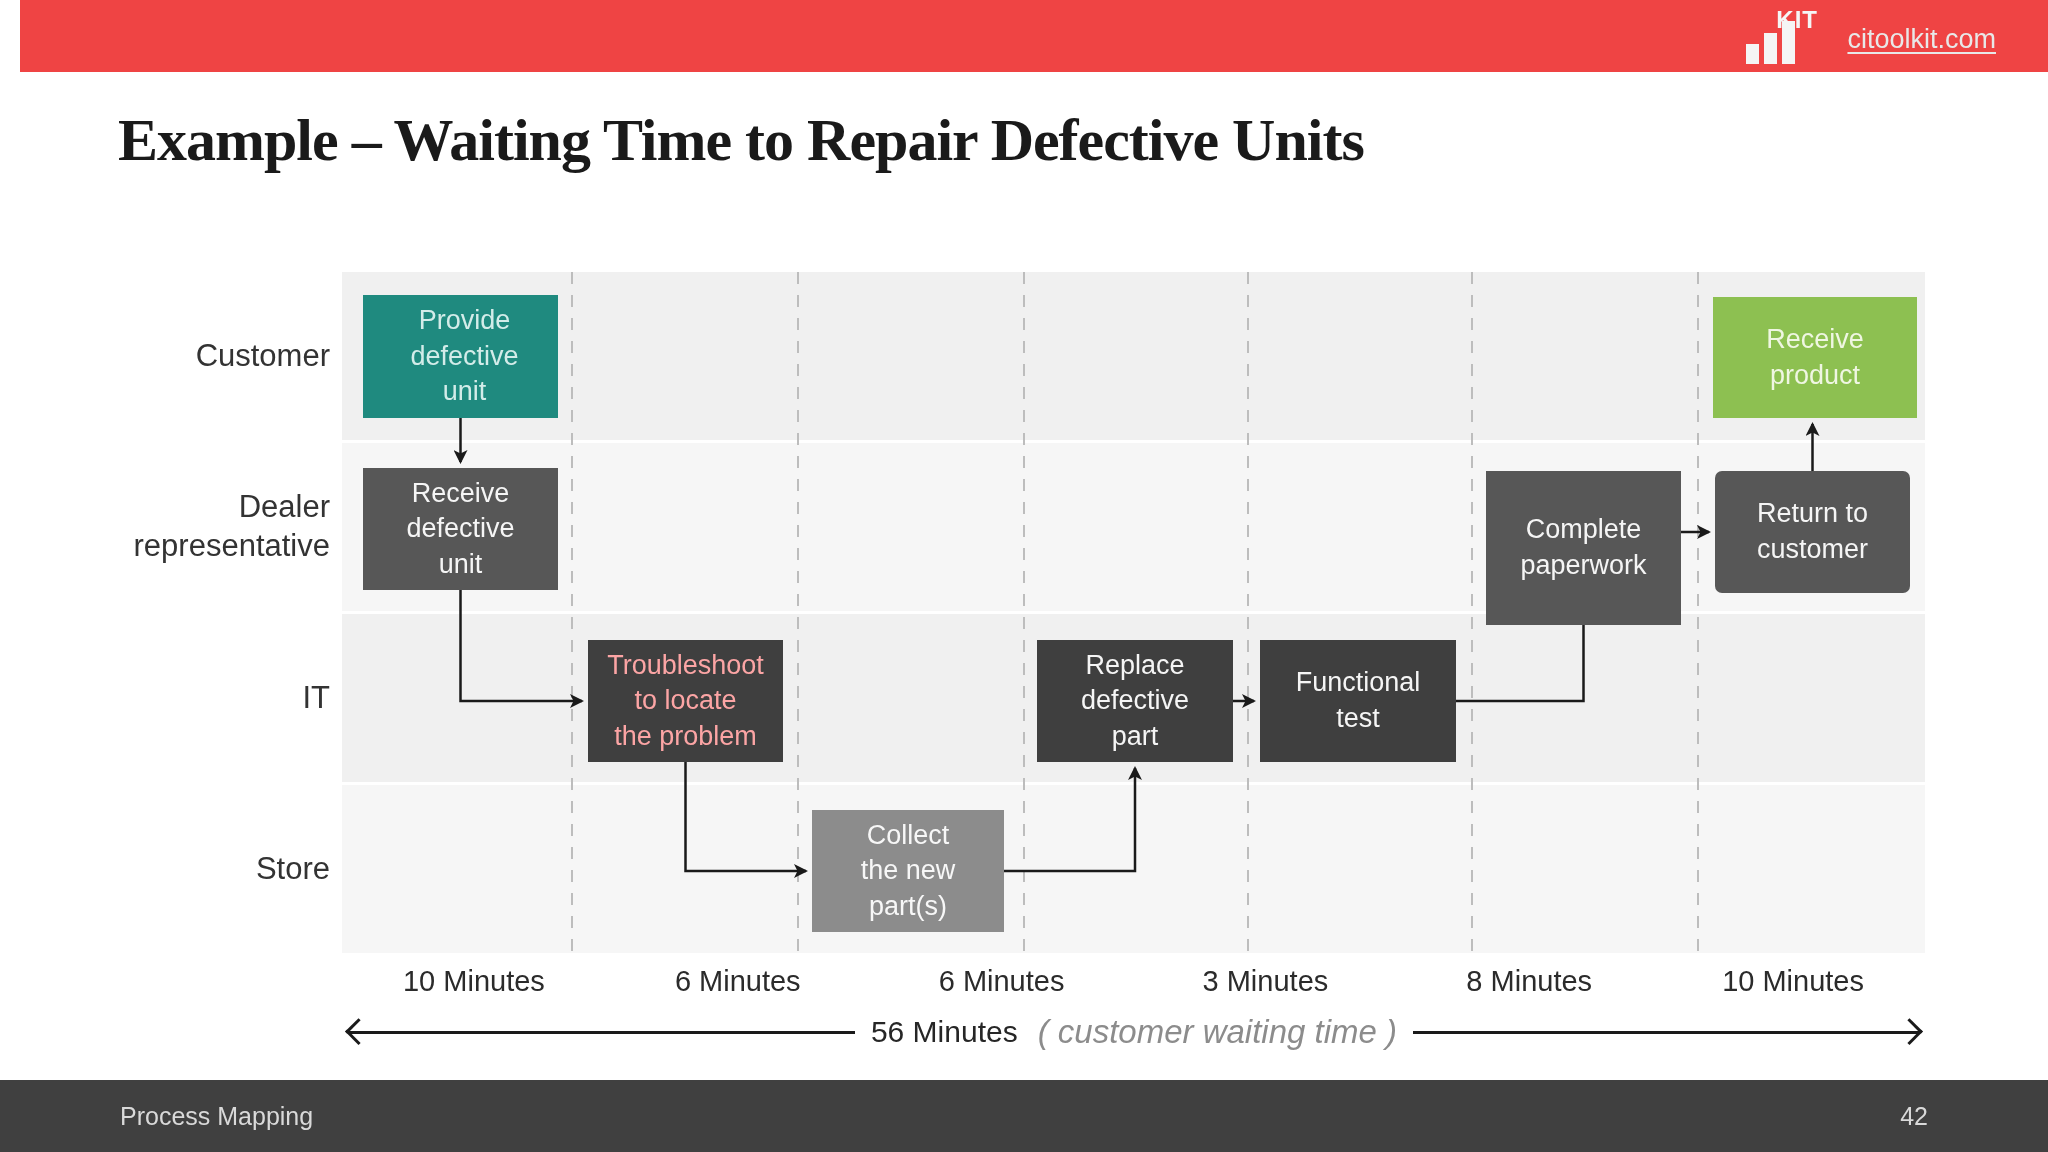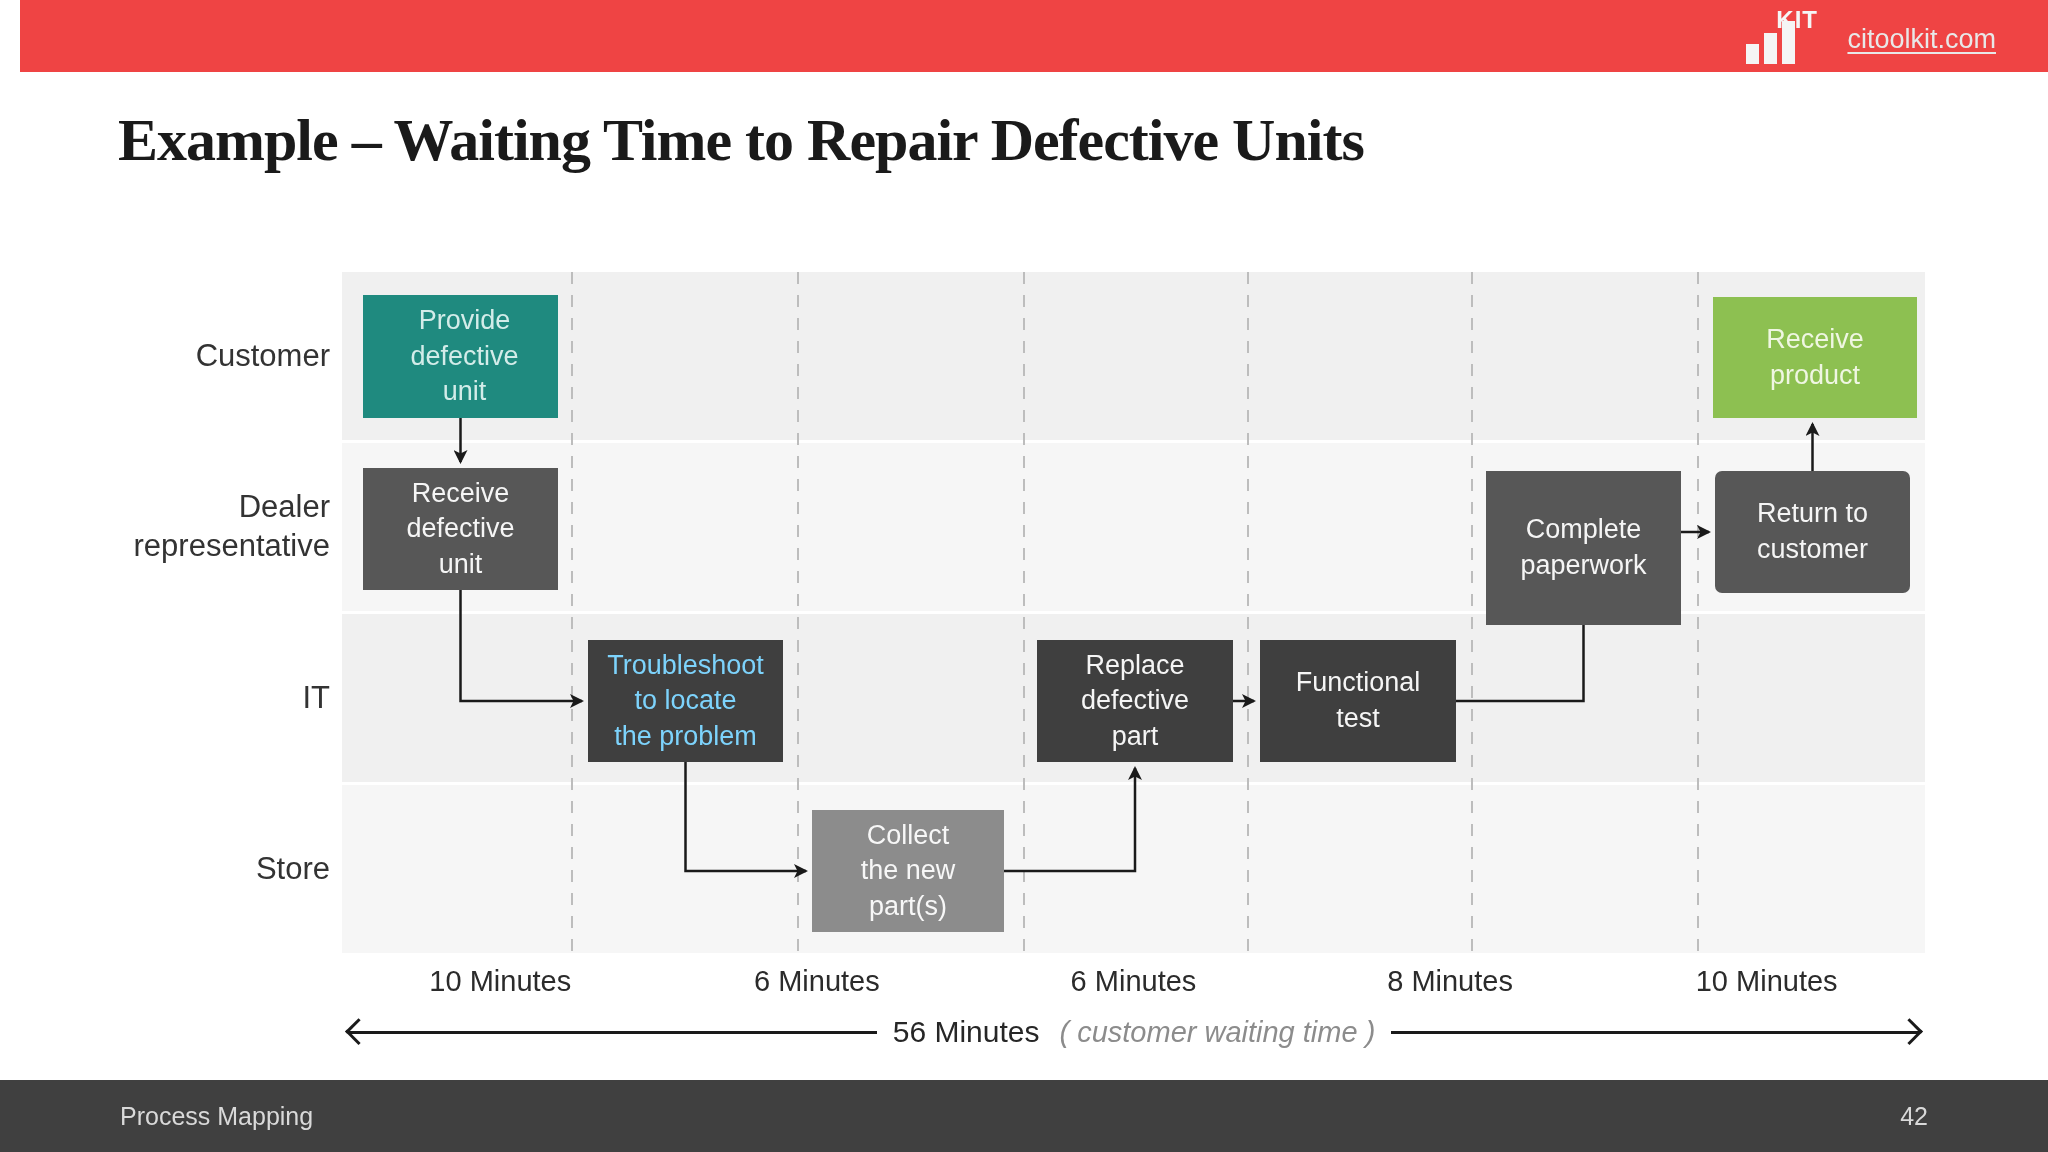--- a/index.html
+++ b/index.html
@@ -92,21 +92,21 @@
   }
   .total-rule.left::before {
     left:1px; border-left-width:3px; border-bottom-width:3px;
     transform:translateY(-52%) rotate(45deg);
   }
   .total-rule.right::after {
     right:1px; border-right-width:3px; border-top-width:3px;
     transform:translateY(-52%) rotate(45deg);
   }
   .total-label { font-size:30px; color:#262626; font-weight:400; }
-  .total-note  { font-size:29px; color:#8c8c8c; font-style:italic; font-weight:300; margin-left:4px; }
+  .total-note  { font-size:33px; color:#8c8c8c; font-style:italic; font-weight:300; margin-left:4px; }
 
   
   .footer {
     position:absolute; left:0; top:1080px; width:2048px; height:72px;
     background:#404040; color:#d9d9d9;
   }
   .footer-left  { position:absolute; left:120px;  top:22px; font-size:25px; font-weight:300; }
   .footer-page  { position:absolute; right:120px; top:22px; font-size:25px; font-weight:300; }
 </style>
 </head>
@@ -159,21 +159,21 @@
       <path d="M1114 429 L1241.5 429 L1241.5 327" fill="none" stroke="#1a1a1a" stroke-width="2.5" marker-end="url(#ah)"></path>
       <path d="M1339 260 L1367 260" fill="none" stroke="#1a1a1a" stroke-width="2.5" marker-end="url(#ah)"></path>
       <path d="M1470.5 199 L1470.5 152" fill="none" stroke="#1a1a1a" stroke-width="2.5" marker-end="url(#ah)"></path>
     </svg>
     <div class="node" style="left: 21px; top: 23px; width: 195px; height: 123px; background: rgb(31, 138, 127); color: rgb(211, 236, 233); padding-left: 8px;">Provide
 defective
 unit</div>
     <div class="node" style="left: 21px; top: 196px; width: 195px; height: 122px; background: rgb(87, 87, 87); color: rgb(245, 245, 245);">Receive
 defective
 unit</div>
-    <div class="node" style="left: 246px; top: 368px; width: 195px; height: 122px; background: rgb(63, 63, 63); color: #7dd3fc;">Troubleshoot
+    <div class="node" style="left: 246px; top: 368px; width: 195px; height: 122px; background: rgb(63, 63, 63); color: #fca5a5;">Troubleshoot
 to locate
 the problem</div>
     <div class="node" style="left: 470px; top: 538px; width: 192px; height: 122px; background: rgb(140, 140, 140); color: rgb(247, 247, 247);">Collect
 the new
 part(s)</div>
     <div class="node" style="left: 695px; top: 368px; width: 196px; height: 122px; background: rgb(63, 63, 63); color: rgb(245, 245, 245);">Replace
 defective
 part</div>
     <div class="node" style="left: 918px; top: 368px; width: 196px; height: 122px; background: rgb(63, 63, 63); color: rgb(245, 245, 245);">Functional
 test</div>
@@ -182,20 +182,21 @@
     <div class="node" style="left: 1373px; top: 199px; width: 195px; height: 122px; background: rgb(87, 87, 87); color: rgb(245, 245, 245); border-radius: 7px;">Return to
 customer</div>
     <div class="node" style="left: 1371px; top: 25px; width: 204px; height: 121px; background: rgb(141, 192, 81); color: rgb(239, 246, 226);">Receive
 product</div>
   </div>
 
 <div class="times">
     <div class="time-cell">10 Minutes</div>
     <div class="time-cell">6 Minutes</div>
     <div class="time-cell">6 Minutes</div>
+    <div class="time-cell">3 Minutes</div>
     <div class="time-cell">8 Minutes</div>
     <div class="time-cell">10 Minutes</div>
   </div>
 
 <div class="total-line">
   <div class="total-rule left"></div>
   <span class="total-label">56 Minutes</span>
   <span class="total-note">( customer waiting time )</span>
   <div class="total-rule right"></div>
 </div>

